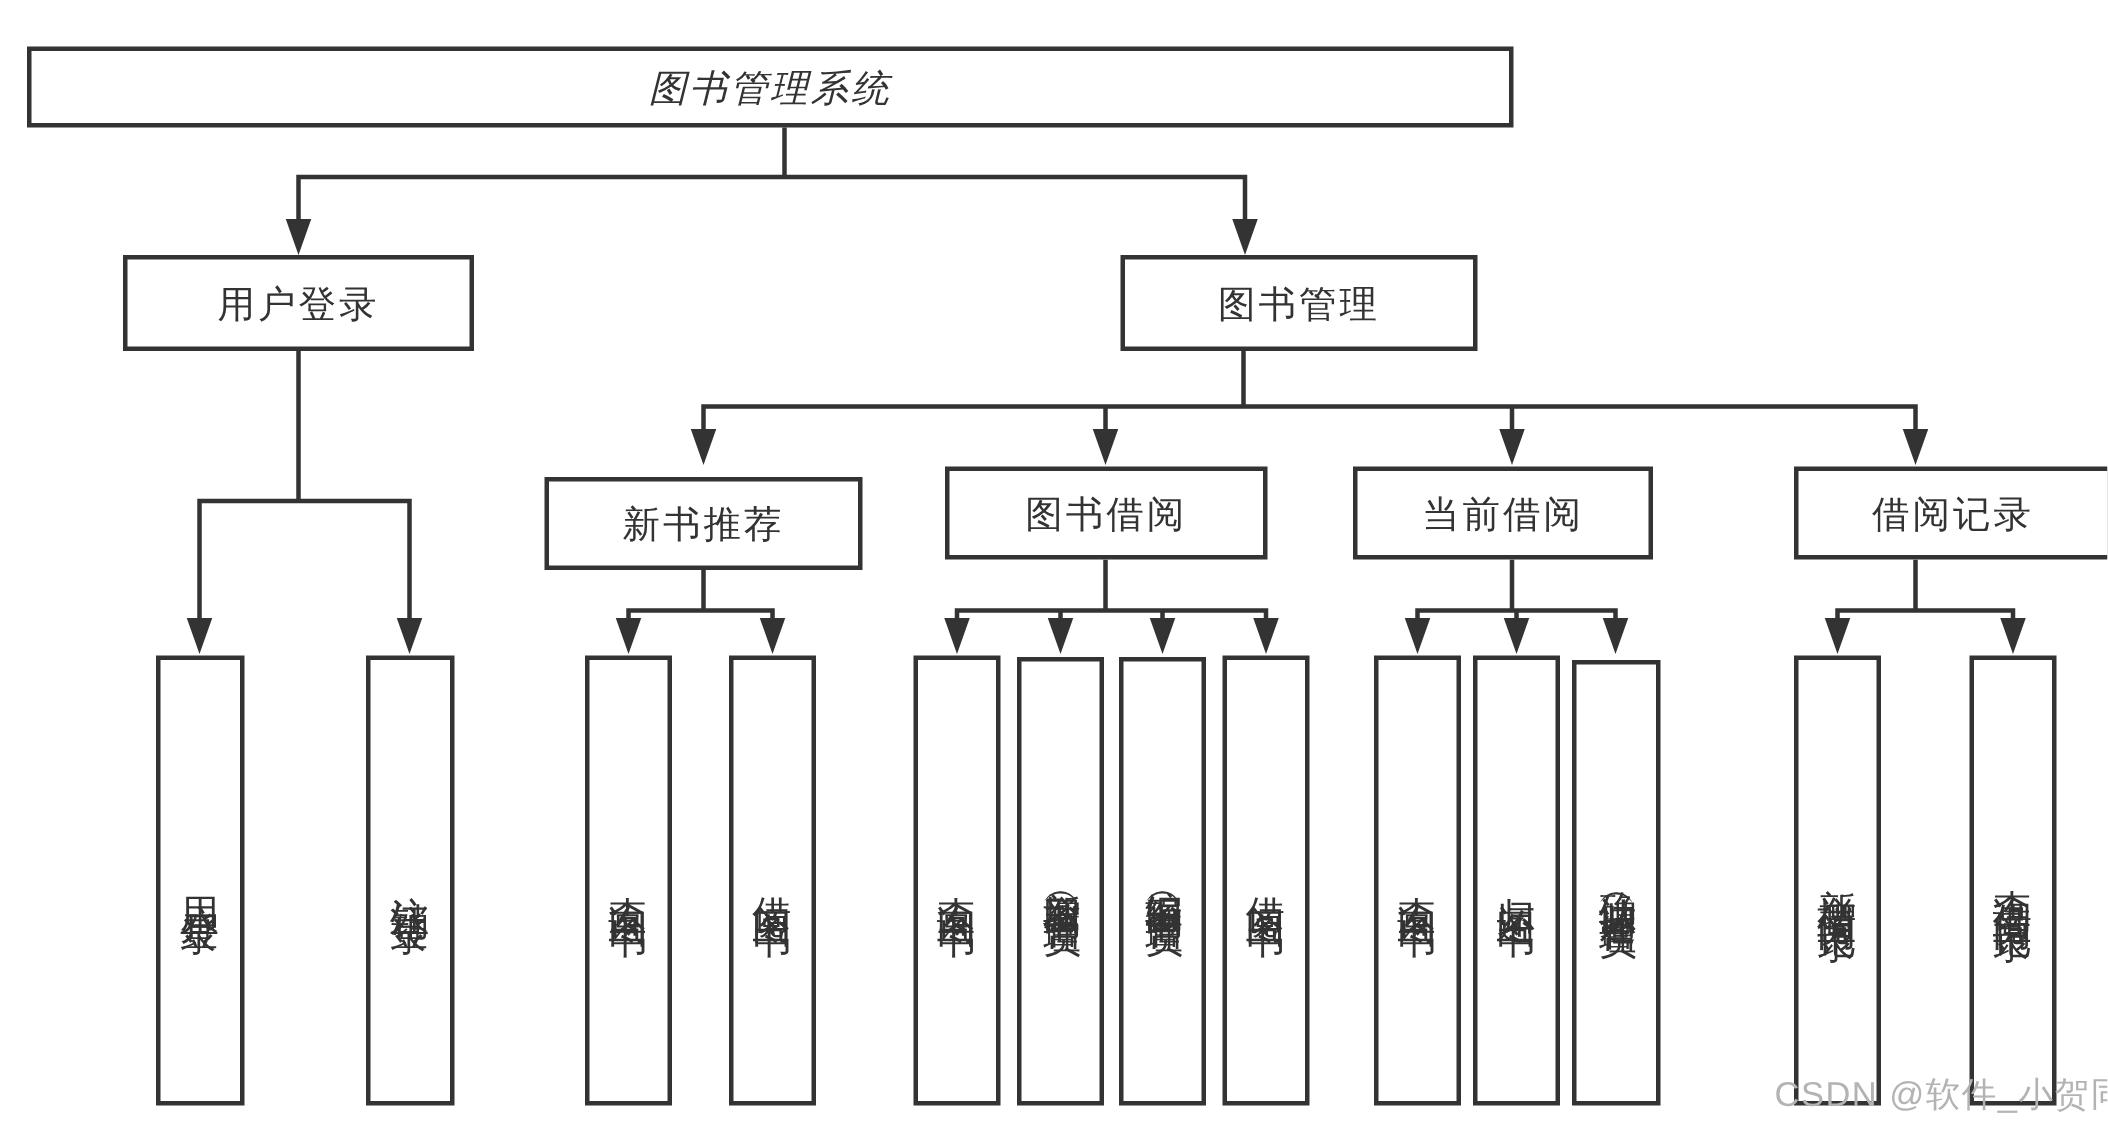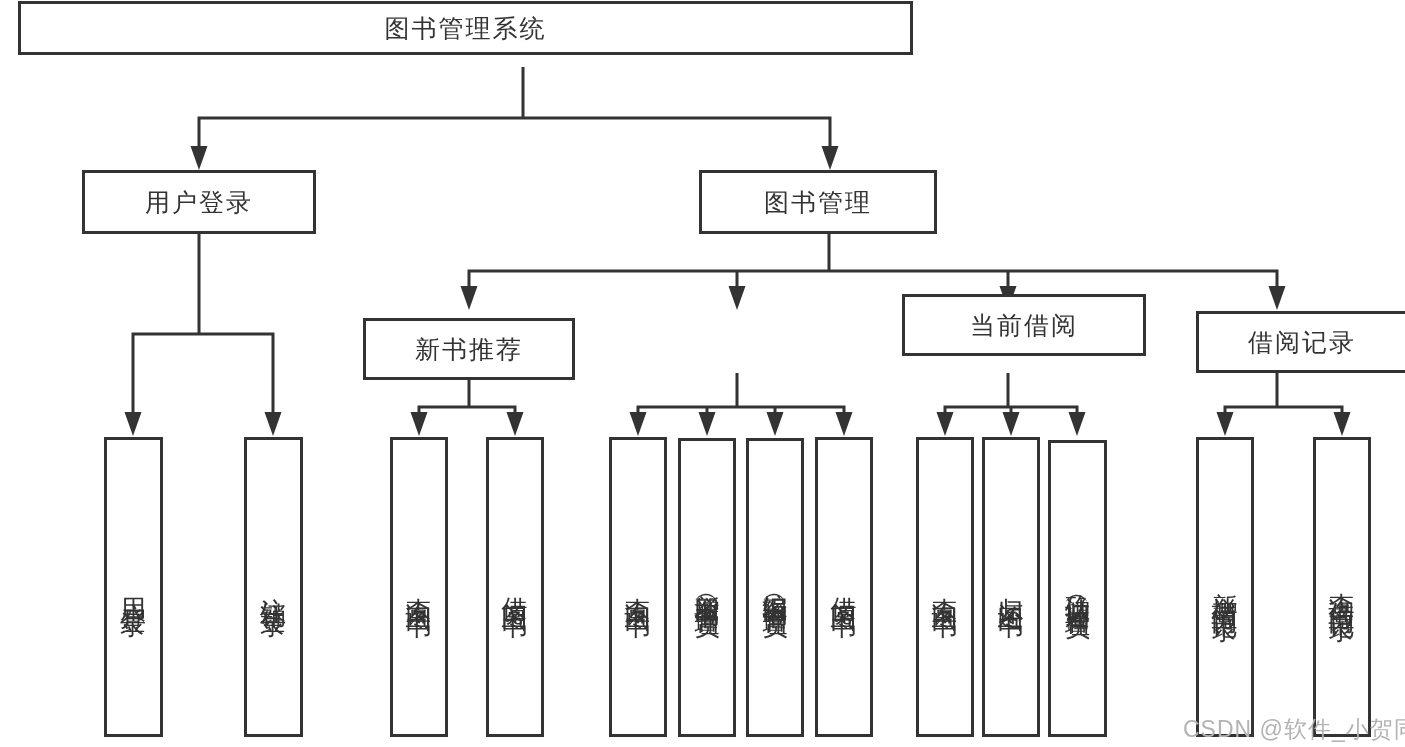--- a/index.html
+++ b/index.html
@@ -109,27 +109,28 @@
       <polygon stroke="none" points="1068.5,412 1085.5,412 1077,436"></polygon>
     </g>
 
     <g>
       <path fill="none" d="M1277 373 V407 M1223.5 407 H1343.5 M1225 407 V414 M1342 407 V414"></path>
       <polygon stroke="none" points="1216.5,412 1233.5,412 1225,436"></polygon>
       <polygon stroke="none" points="1333.5,412 1350.5,412 1342,436"></polygon>
     </g>
   </svg>
 
-  <div class="node" style="left:18px;top:1px;width:895px;height:54px;">图书管理系统</div>
+  <div class="node" style="left:18px;top:31px;width:991px;height:54px;font-style:italic;">图书管理系统</div>
 
   <div class="node" style="left:82px;top:170px;width:234px;height:64px;">用户登录</div>
-  <div class="node" style="left:699px;top:170px;width:238px;height:64px;text-align:right;">图书管理</div>
+  <div class="node" style="left:747px;top:170px;width:238px;height:64px;text-align:right;">图书管理</div>
 
   <div class="node" style="left:363px;top:318px;width:212px;height:62px;">新书推荐</div>
-  <div class="node" style="left:902px;top:294px;width:244px;height:62px;">当前借阅</div>
+  <div class="node" style="left:630px;top:311px;width:215px;height:62px;">图书借阅</div>
+  <div class="node" style="left:902px;top:311px;width:200px;height:62px;">当前借阅</div>
   <div class="node" style="left:1196px;top:311px;width:212px;height:62px;">借阅记录</div>
 
   <div class="node leaf" style="left:104px;top:437px;width:59px;height:300px;">用户登录</div>
   <div class="node leaf" style="left:244px;top:437px;width:59px;height:300px;">注销登录</div>
 
   <div class="node leaf" style="left:390px;top:437px;width:58px;height:300px;">查询图书</div>
   <div class="node leaf" style="left:486px;top:437px;width:58px;height:300px;">借阅图书</div>
 
   <div class="node leaf" style="left:609px;top:437px;width:58px;height:300px;">查询图书</div>
   <div class="node leaf long" style="left:678px;top:438px;width:58px;height:299px;">新增图书（管理员）</div>

